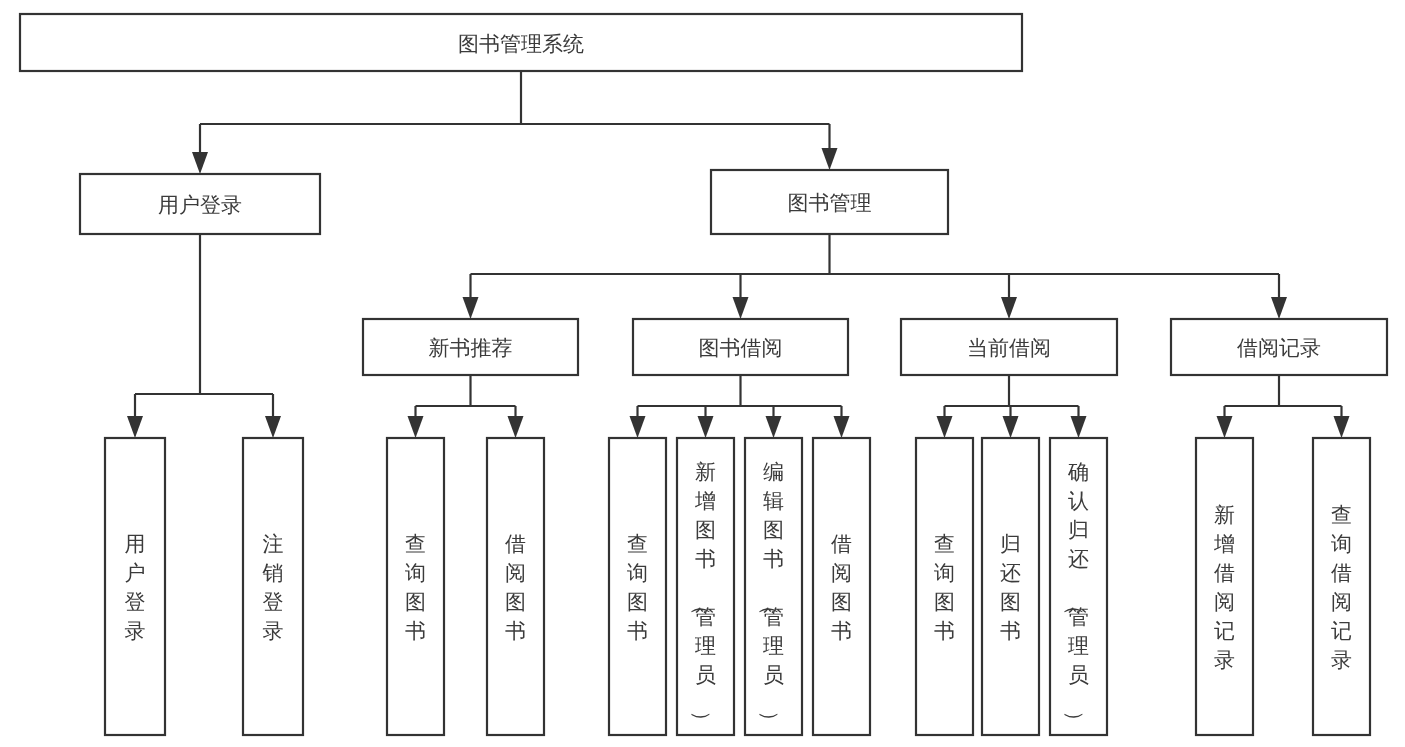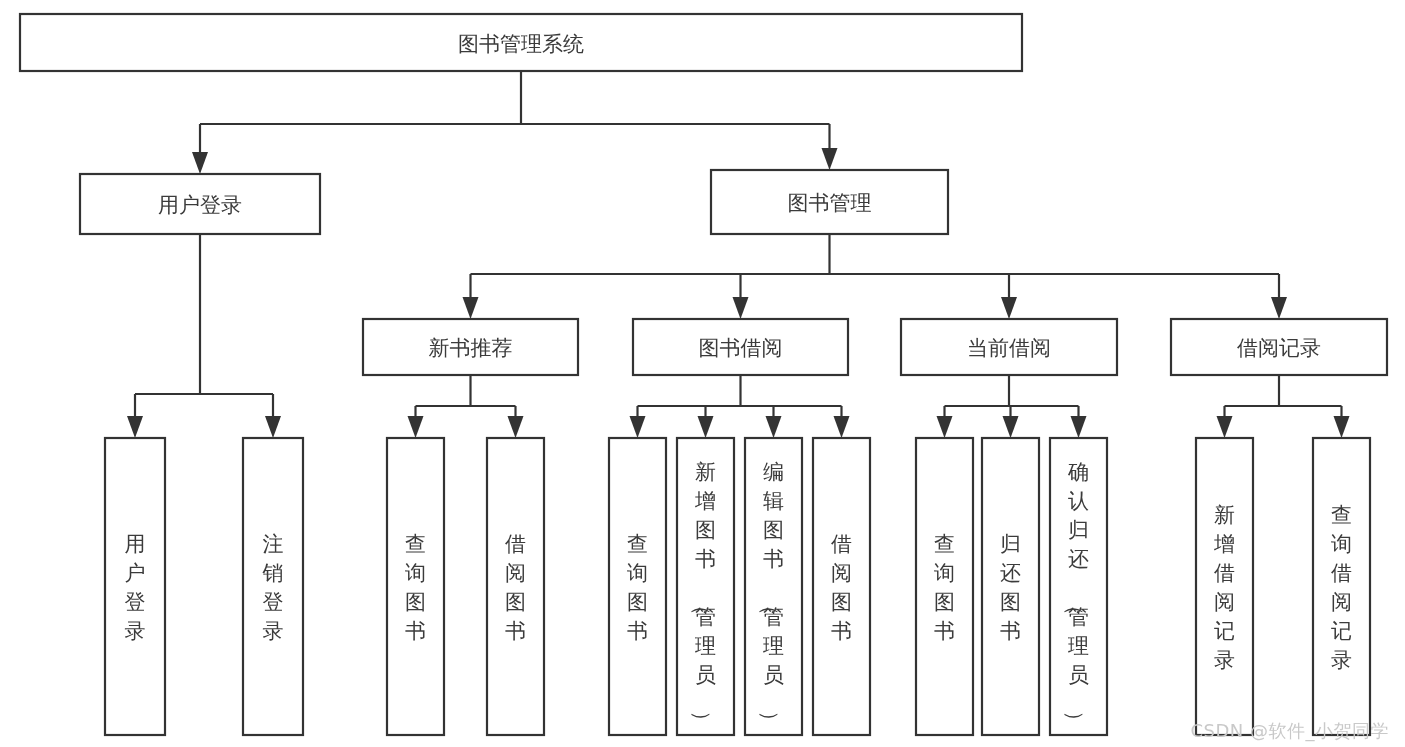--- a/index.html
+++ b/index.html
@@ -203,14 +203,13 @@
         <g>
           <rect class="node-box" x="1196" y="436" width="57" height="297"></rect>
           <text class="node-label-v" x="1224.5" y="520.12"><tspan x="1224.5" dy="0">新</tspan><tspan x="1224.5" dy="29">增</tspan><tspan x="1224.5" dy="29">借</tspan><tspan x="1224.5" dy="29">阅</tspan><tspan x="1224.5" dy="29">记</tspan><tspan x="1224.5" dy="29">录</tspan></text>
         </g>
         <g>
           <rect class="node-box" x="1313" y="436" width="57" height="297"></rect>
           <text class="node-label-v" x="1341.5" y="520.12"><tspan x="1341.5" dy="0">查</tspan><tspan x="1341.5" dy="29">询</tspan><tspan x="1341.5" dy="29">借</tspan><tspan x="1341.5" dy="29">阅</tspan><tspan x="1341.5" dy="29">记</tspan><tspan x="1341.5" dy="29">录</tspan></text>
         </g>
       </g>
     </svg>
-  <div class="watermark-text">CSDN @软件_小贺同学</div>
 </div>
 
 </body></html>

